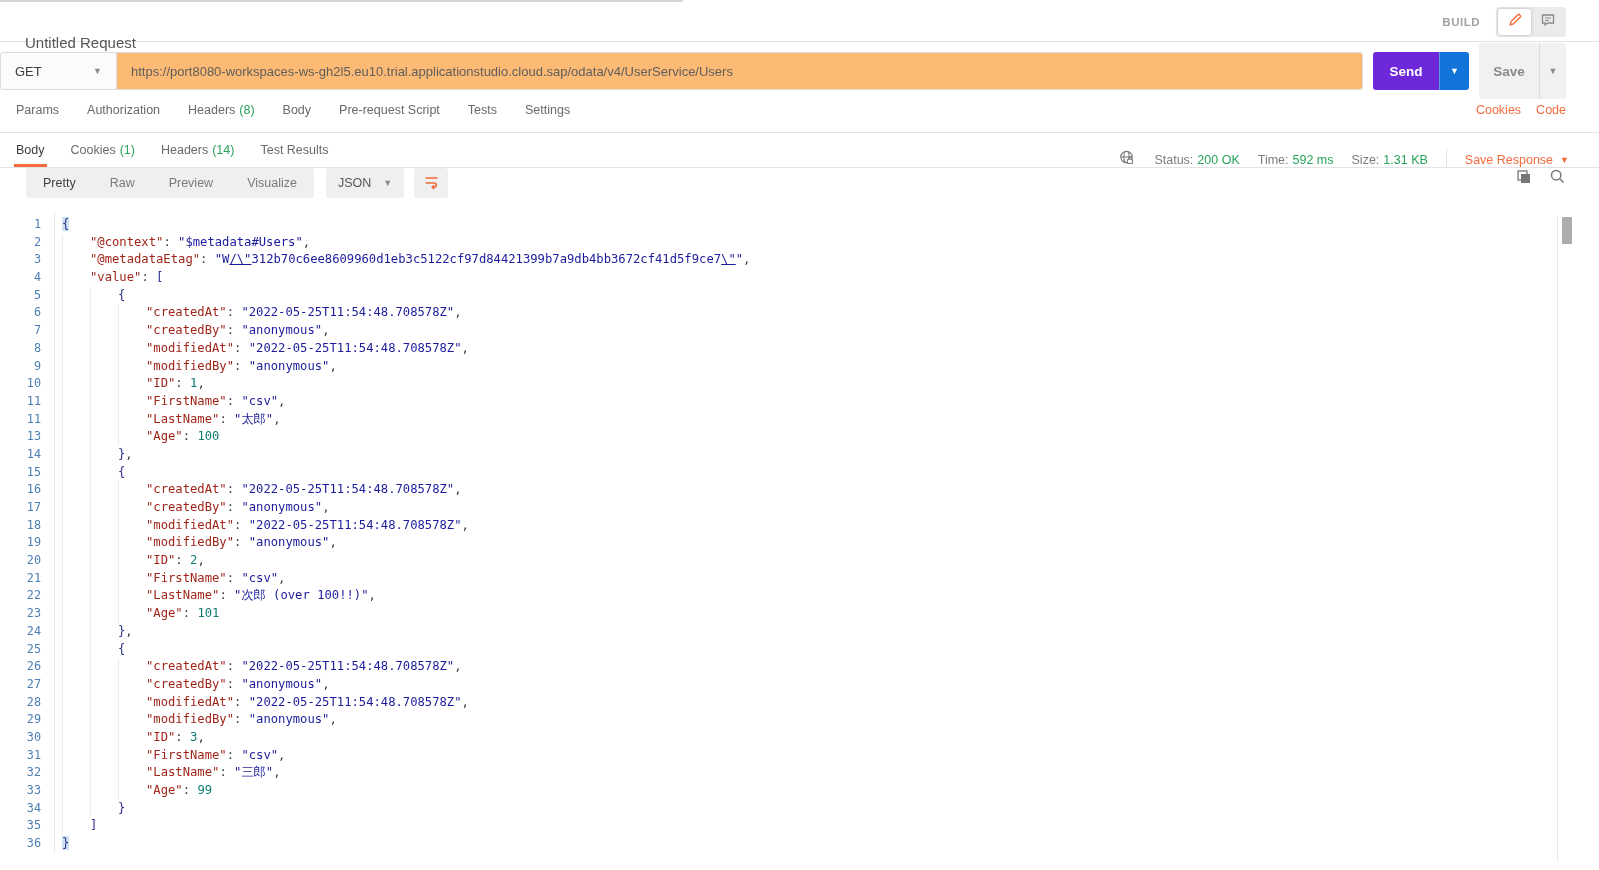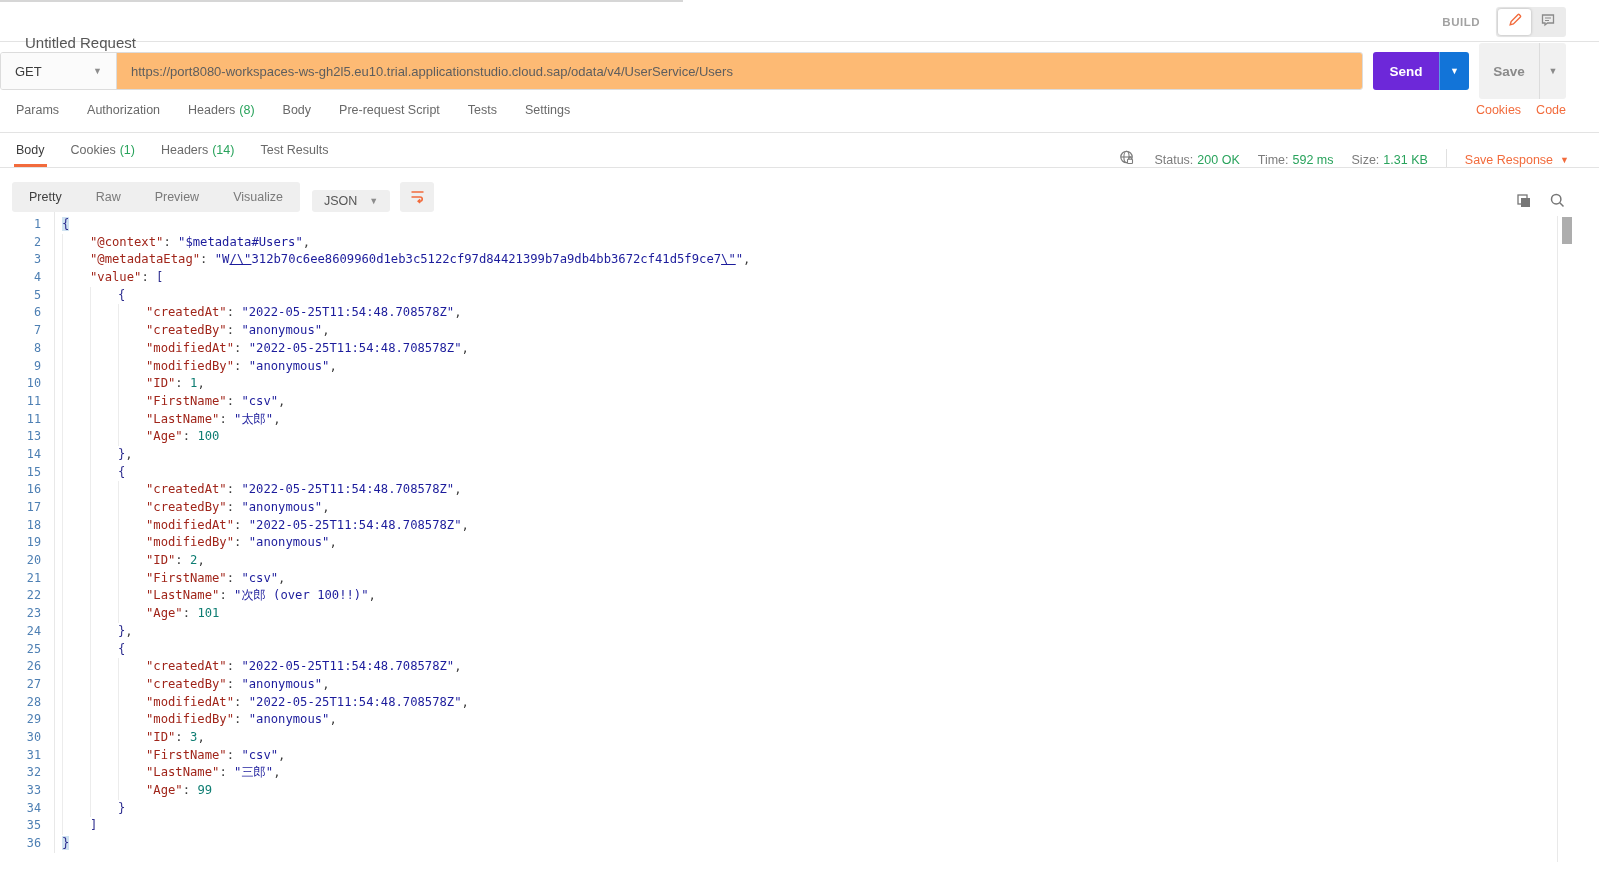--- a/index.html
+++ b/index.html
@@ -52,25 +52,25 @@
   .rtab.active { color:#3c3c3c; }
   .rtab.active::after { content:""; position:absolute; left:-2px; right:-2px; bottom:0; height:3px; background:#f26b3c; }
   .respstats { margin-left:auto; display:flex; align-items:flex-end; gap:18px; padding-right:30px; }
   .stat { font-size:12.5px; color:#7c7c7c; }
   .stat em { font-style:normal; color:#29a35c; margin-left:4px; }
   .vdiv { width:1px; height:18px; background:#e0e0e0; }
   .save-resp { display:flex; align-items:center; gap:7px; color:#f26b3c; font-size:12.5px; cursor:pointer; }
   .save-resp .caret { color:#f26b3c; }
 
   
-  .viewbar { height:44px; display:flex; align-items:flex-end; padding:0 33px 0 12px; }
+  .viewbar { height:44px; display:flex; align-items:flex-start; padding:0 33px 0 12px;margin-left:14px; }
   .modes { background:#efefef; border-radius:3px; height:30px; display:flex; align-items:center; }
   .mode { padding:0 17px; font-size:12.5px; color:#7a7a7a; height:100%; display:flex; align-items:center; cursor:pointer; }
   .mode.active { color:#3f3f3f; }
-  .fmt { background:#efefef; border-radius:3px; height:22px; padding:0 12px; display:flex; gap:12px;
+  .fmt { background:#efefef; border-radius:3px; height:30px; padding:0 12px; display:flex; gap:12px;
          align-items:center; font-size:12.5px; color:#565656; margin-left:12px; cursor:pointer; }
   .wrapbtn { background:#efefef; border:none; border-radius:3px; height:30px; width:34px; margin-left:10px;
              display:flex; align-items:center; justify-content:center; cursor:pointer; }
   .viewer-right { margin-left:auto; display:flex; gap:17px; align-items:center; }
   .vbtn { background:none; border:none; cursor:pointer; display:flex; align-items:center; }
 
   
   .code-area { position:relative; height:660px; display:flex; align-items:flex-start;
                font-family:"DejaVu Sans Mono", monospace; }
   .gutter { padding-top:4px; width:55px; border-right:1px solid #e8e8e8; flex:none; }

